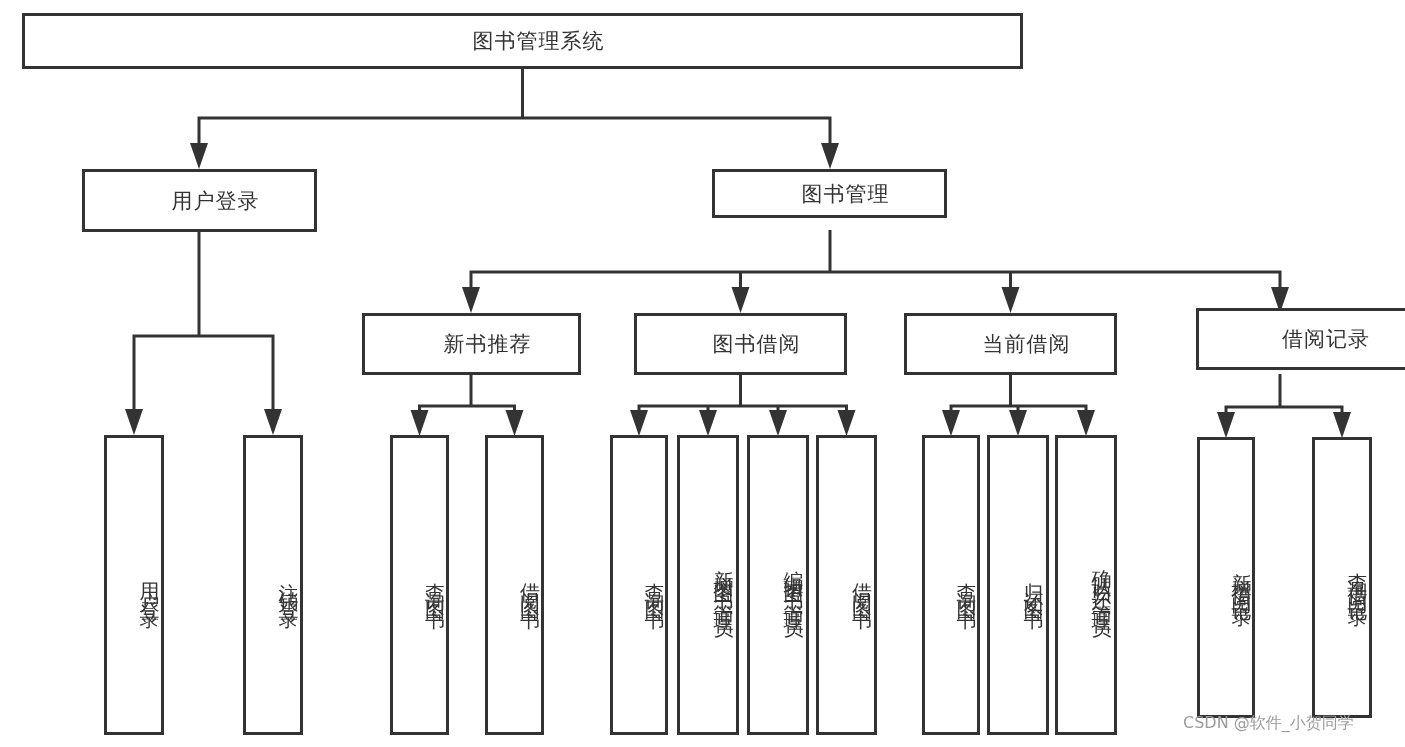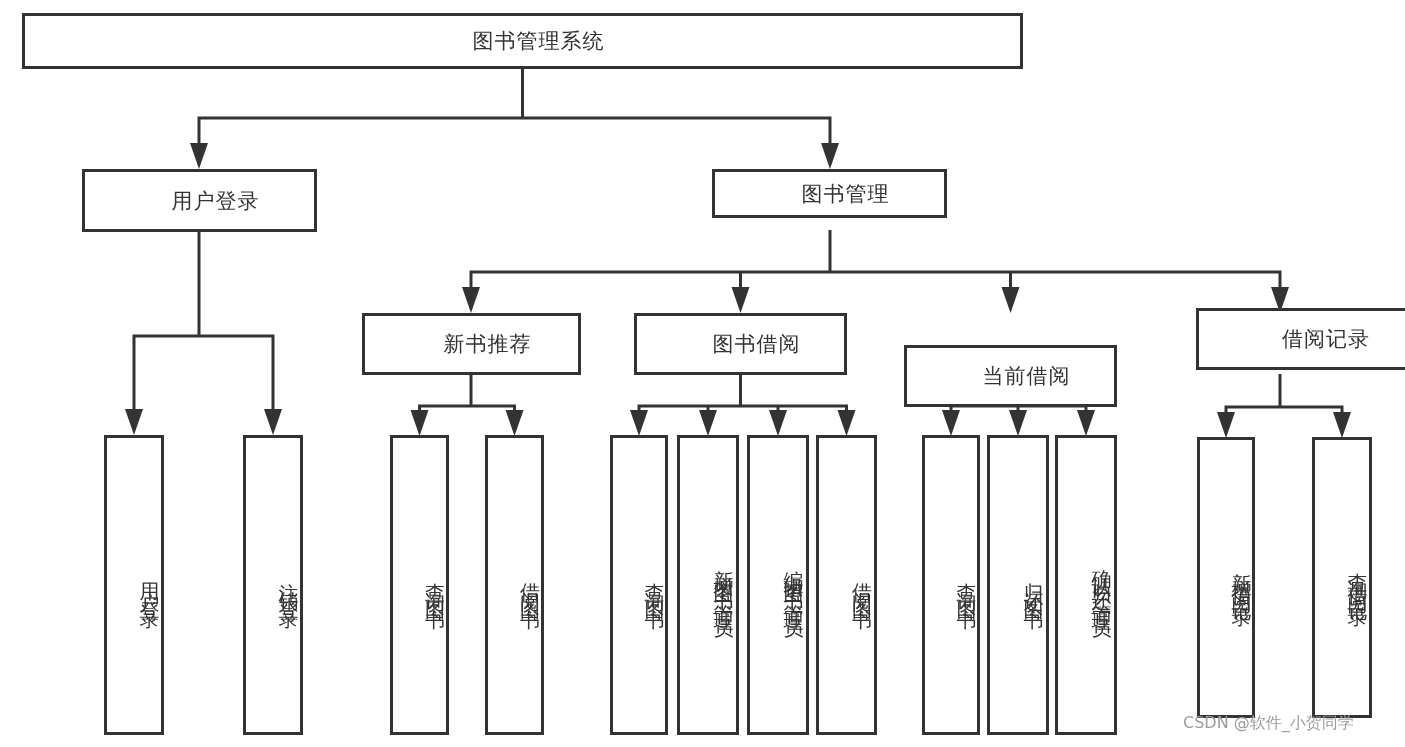--- a/index.html
+++ b/index.html
@@ -130,21 +130,21 @@
   <div class="node" style="left:712px; top:169px; width:235px; height:49px;">
     <span class="htext">图书管理</span>
   </div>
 
   <div class="node" style="left:634px; top:313px; width:213px; height:62px;">
     <span class="htext">图书借阅</span>
   </div>
   <div class="node" style="left:362px; top:313px; width:219px; height:62px;">
     <span class="htext">新书推荐</span>
   </div>
-  <div class="node" style="left:904px; top:313px; width:213px; height:62px;margin-top:32px;">
+  <div class="node" style="left:904px; top:313px; width:213px; height:62px;">
     <span class="htext">当前借阅</span>
   </div>
   <div class="node" style="left:1173px; top:308px; width:228px; height:62px;margin-left:23px;">
     <span class="htext">借阅记录</span>
   </div>
 
   <div class="node" style="left:104px; top:435px; width:60px; height:300px;">
     <span class="vtext">用户登录</span>
   </div>
   <div class="node" style="left:243px; top:435px; width:60px; height:300px;">

